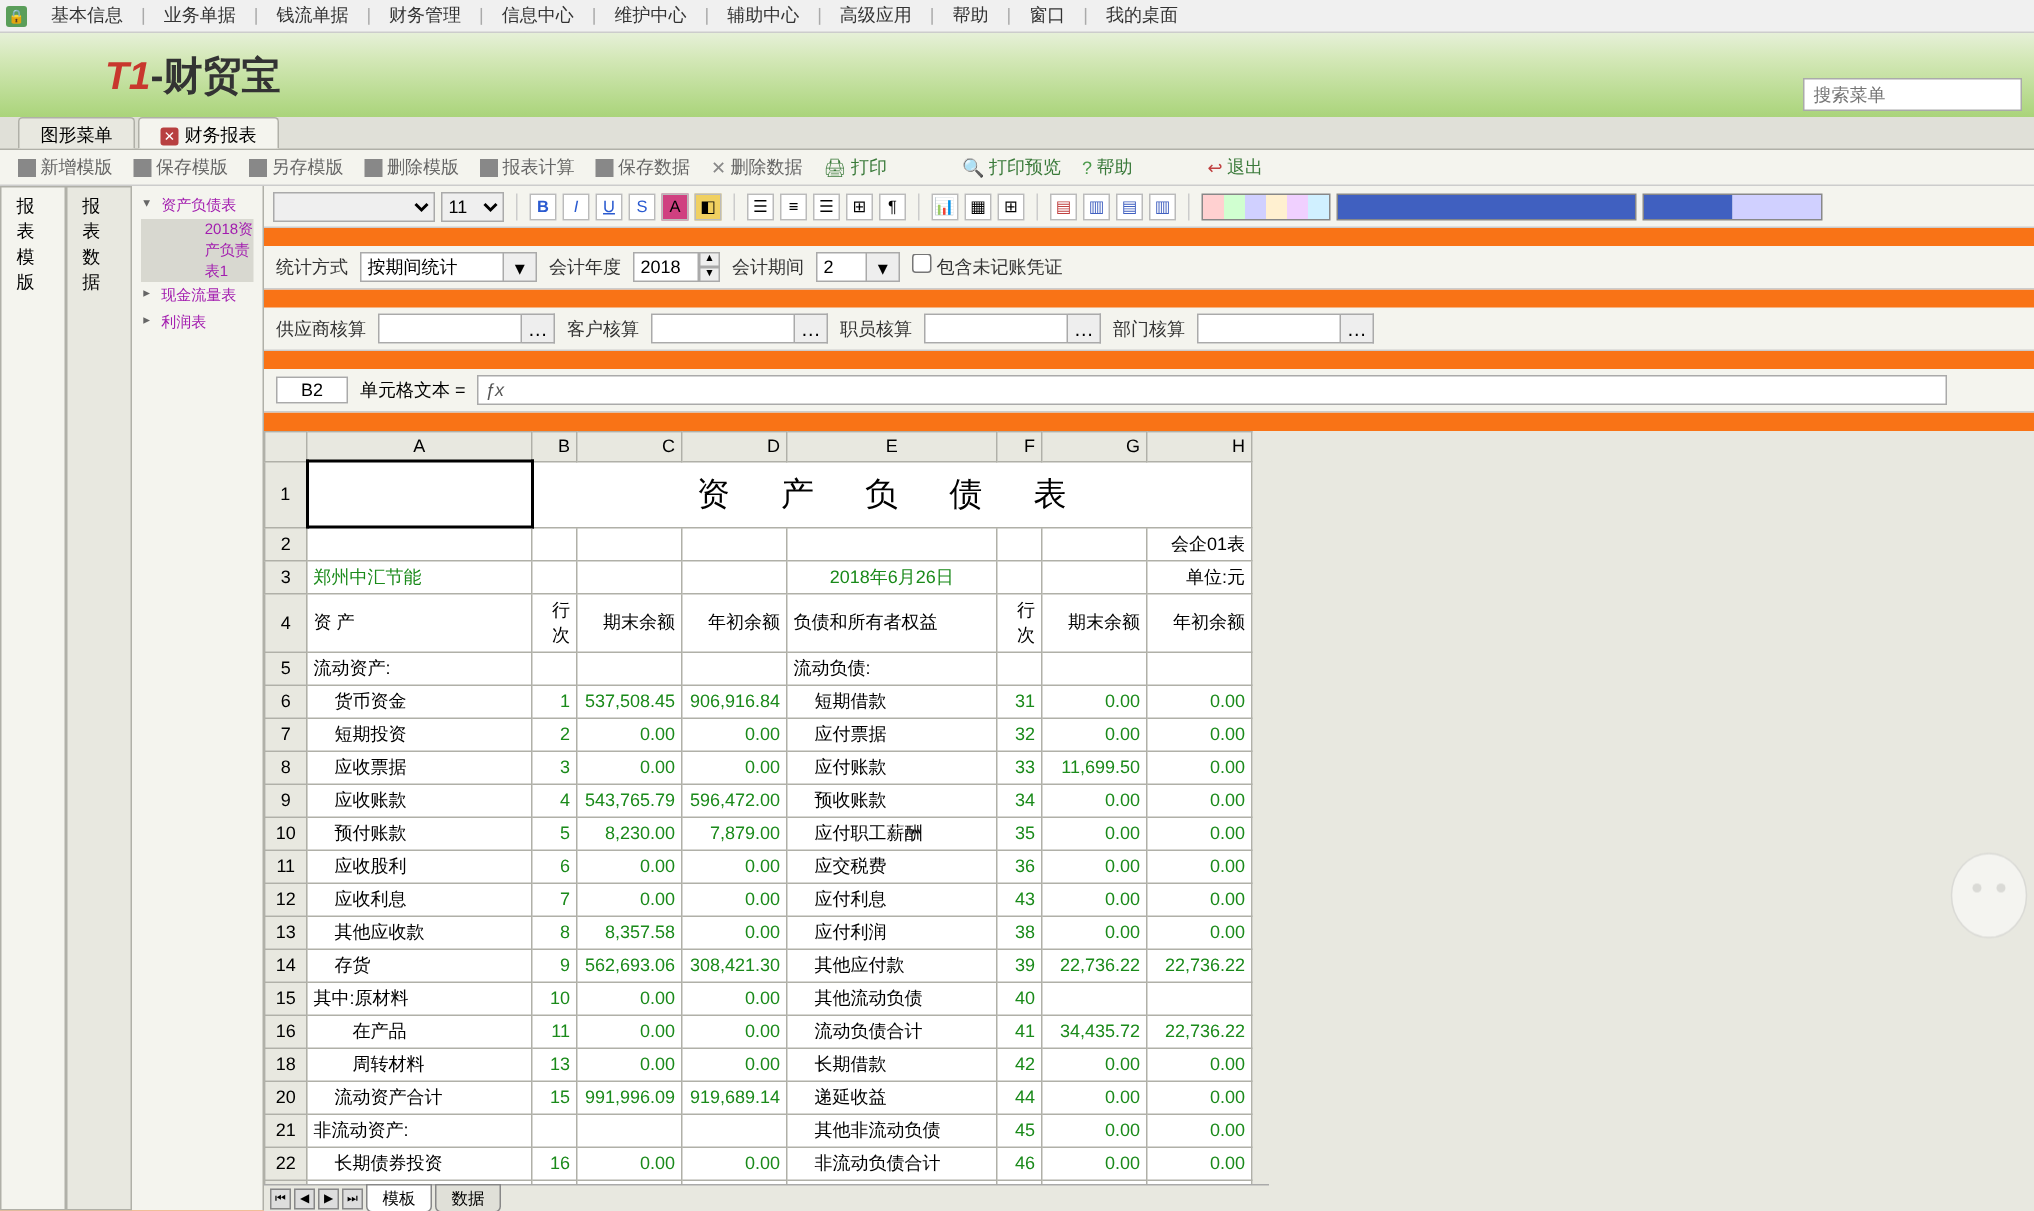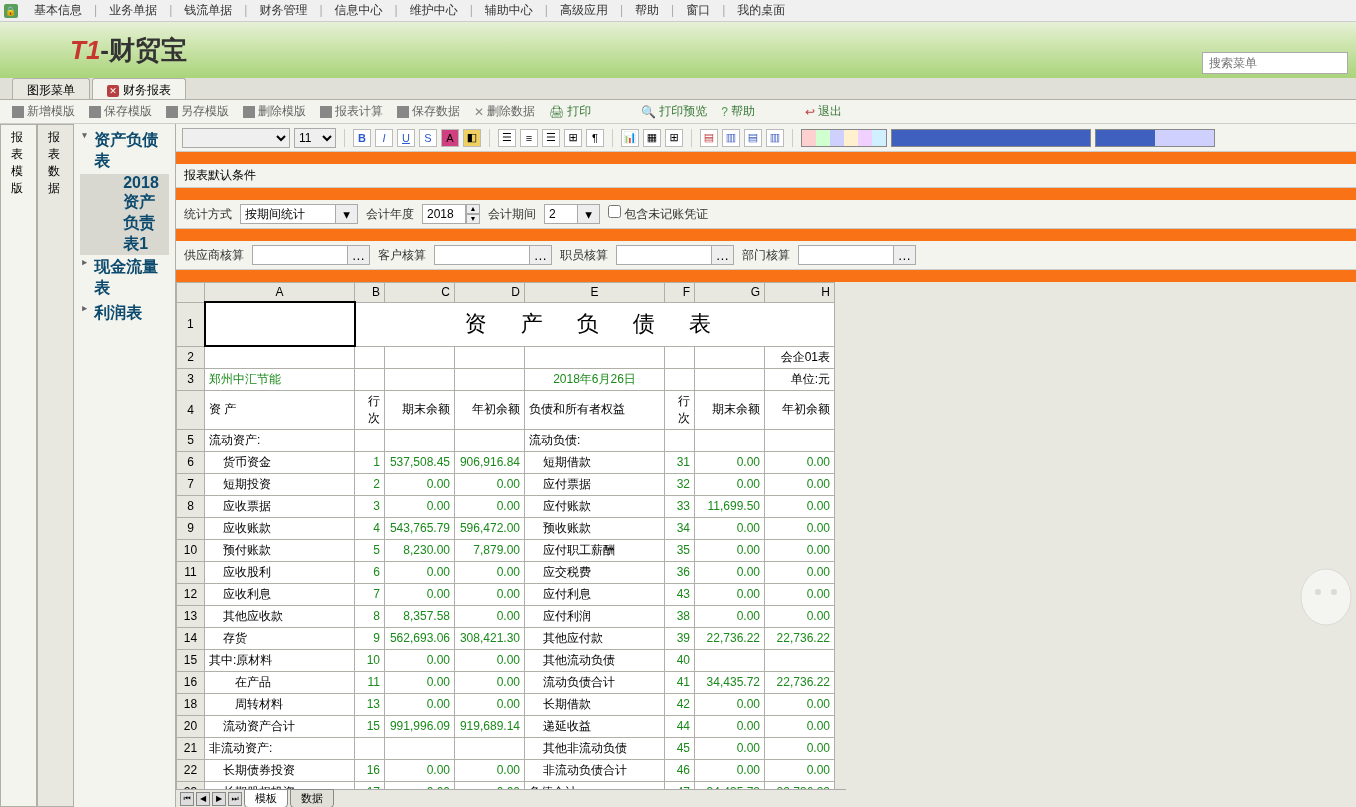--- a/index.html
+++ b/index.html
@@ -31,21 +31,21 @@
 .toolbar .tb-icon { width: 12px; height: 12px; display: inline-block; background: #888; }
 
 
 .main { display: flex; height: calc(807px - 22px - 56px - 22px - 24px); }
 
 
 .left-panel { width: 176px; background: #f4f4ee; border-right: 1px solid #b0b0a8; display: flex; flex-direction: row; }
 .left-tabs { display: flex; border-bottom: 1px solid #b0b0a8; }
 .left-tab { padding: 4px 10px; border: 1px solid #b0b0a8; border-bottom: none; background: #e8e8e0; font-size: 12px; cursor: pointer; }
 .left-tab.active { background: #f4f4ee; }
-.tree { padding: 4px 6px; font-size: 16px; color: #0c4a6e; font-weight: bold; }
+.tree { padding: 4px 6px; font-size: 10px; color: #a21caf; }
 .tree .tree-node { padding: 2px 0 2px 14px; cursor: pointer; position: relative; }
 .tree .tree-node::before { content: "▸"; position: absolute; left: 2px; font-size: 9px; color: #666; }
 .tree .tree-node.open::before { content: "▾"; }
 .tree .tree-child { padding-left: 28px; }
 .tree .tree-child.selected { background: #d8d8d0; padding-left: 43px; }
 
 
 .right-panel { flex: 1; display: flex; flex-direction: column; background: #f97316; overflow: hidden; gap: 12px; }
 
 
@@ -233,21 +233,20 @@
       </div>
       <div class="color-strip" style="width:200px;">
         <span style="background:#4060c0;width:100%;"></span>
       </div>
       <div class="color-strip" style="width:120px;">
         <span style="background:#4060c0;width:50%;"></span>
           <span style="background:#d0d0ff;width:50%;"></span>
       </div>
     </div>
 
-    <div class="cond-label-row">报表默认条件</div>
 
     <div class="cond-row">
       <label>统计方式</label>
       <div class="combo">
         <input type="text" value="按期间统计" style="">
           <button>▾</button>
       </div>
       <label>会计年度</label>
       <div class="spin">
         <input type="text" value="2018" style="">
@@ -280,20 +279,27 @@
           <input type="text" style="">
           <button>…</button>
         </div>
       <label>部门核算</label>
       <div class="combo">
           <input type="text" style="">
           <button>…</button>
         </div>
     </div>
 
+    <div class="cellref-row">
+      <div class="cellref-box">B2</div>
+      <span>单元格文本 =</span>
+      <div class="formula-box">
+          <span class="fx">ƒx</span>
+        </div>
+    </div>
 
     <div class="sheet-wrap">
       <table class="sheet">
         <thead>
           <tr>
             <th></th>
             <th class="col-A">A</th>
             <th class="col-B">B</th>
             <th class="col-C">C</th>
             <th class="col-D">D</th>

